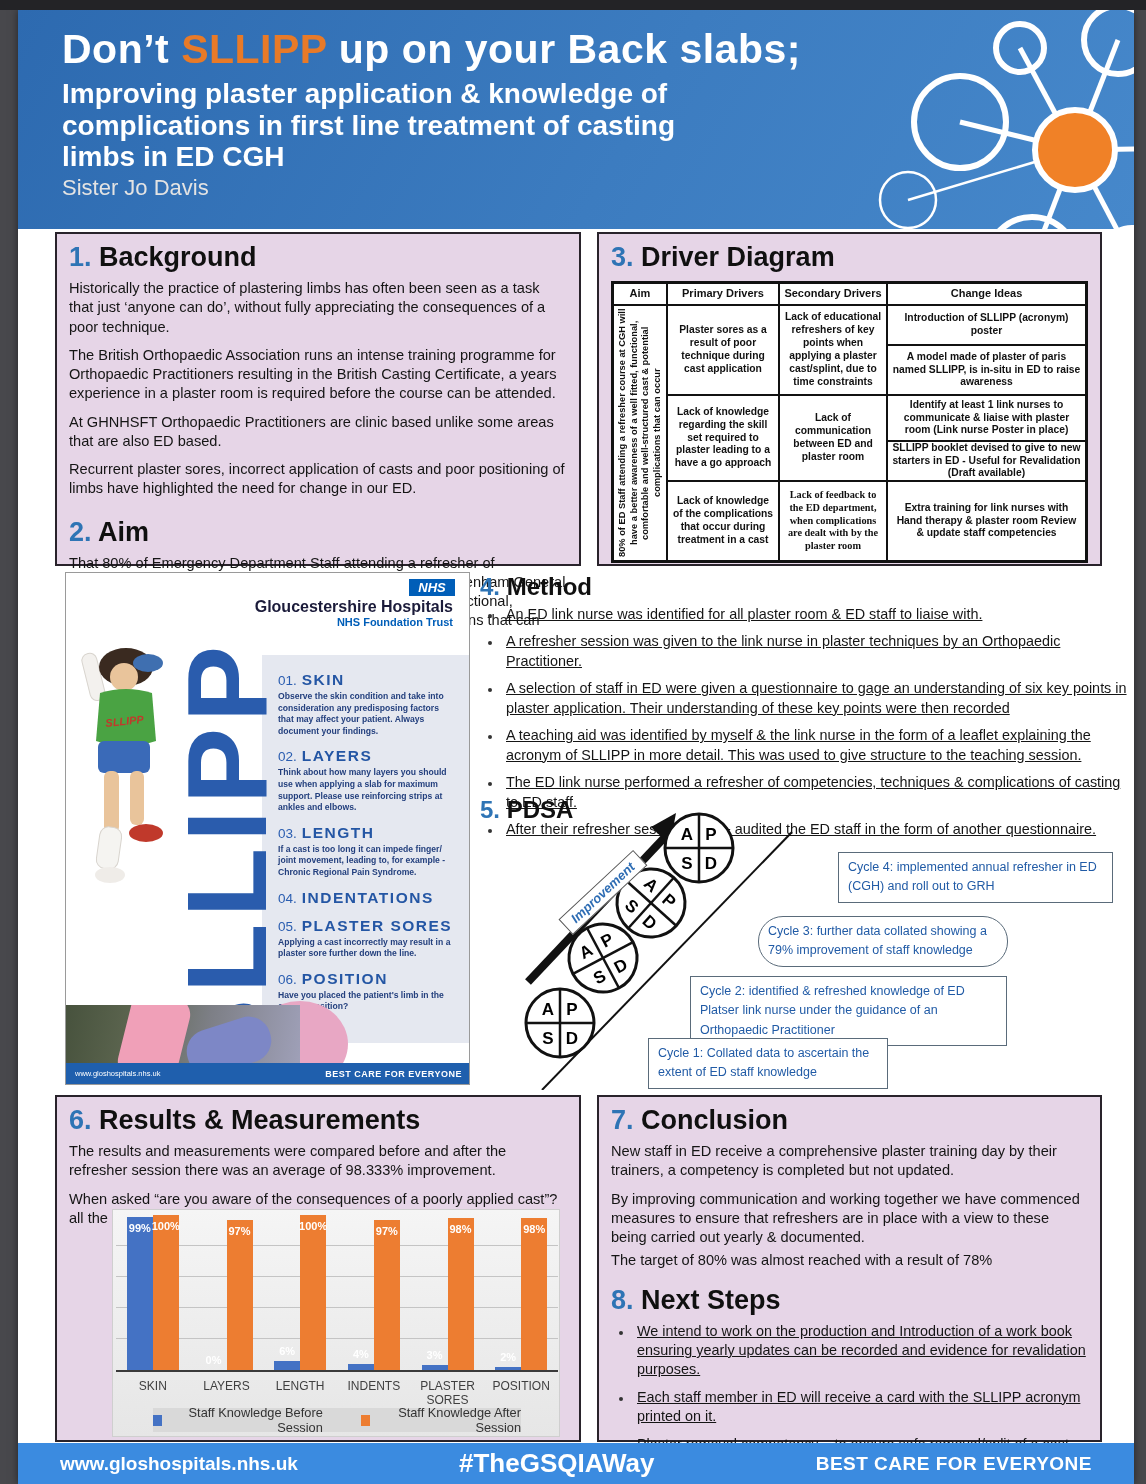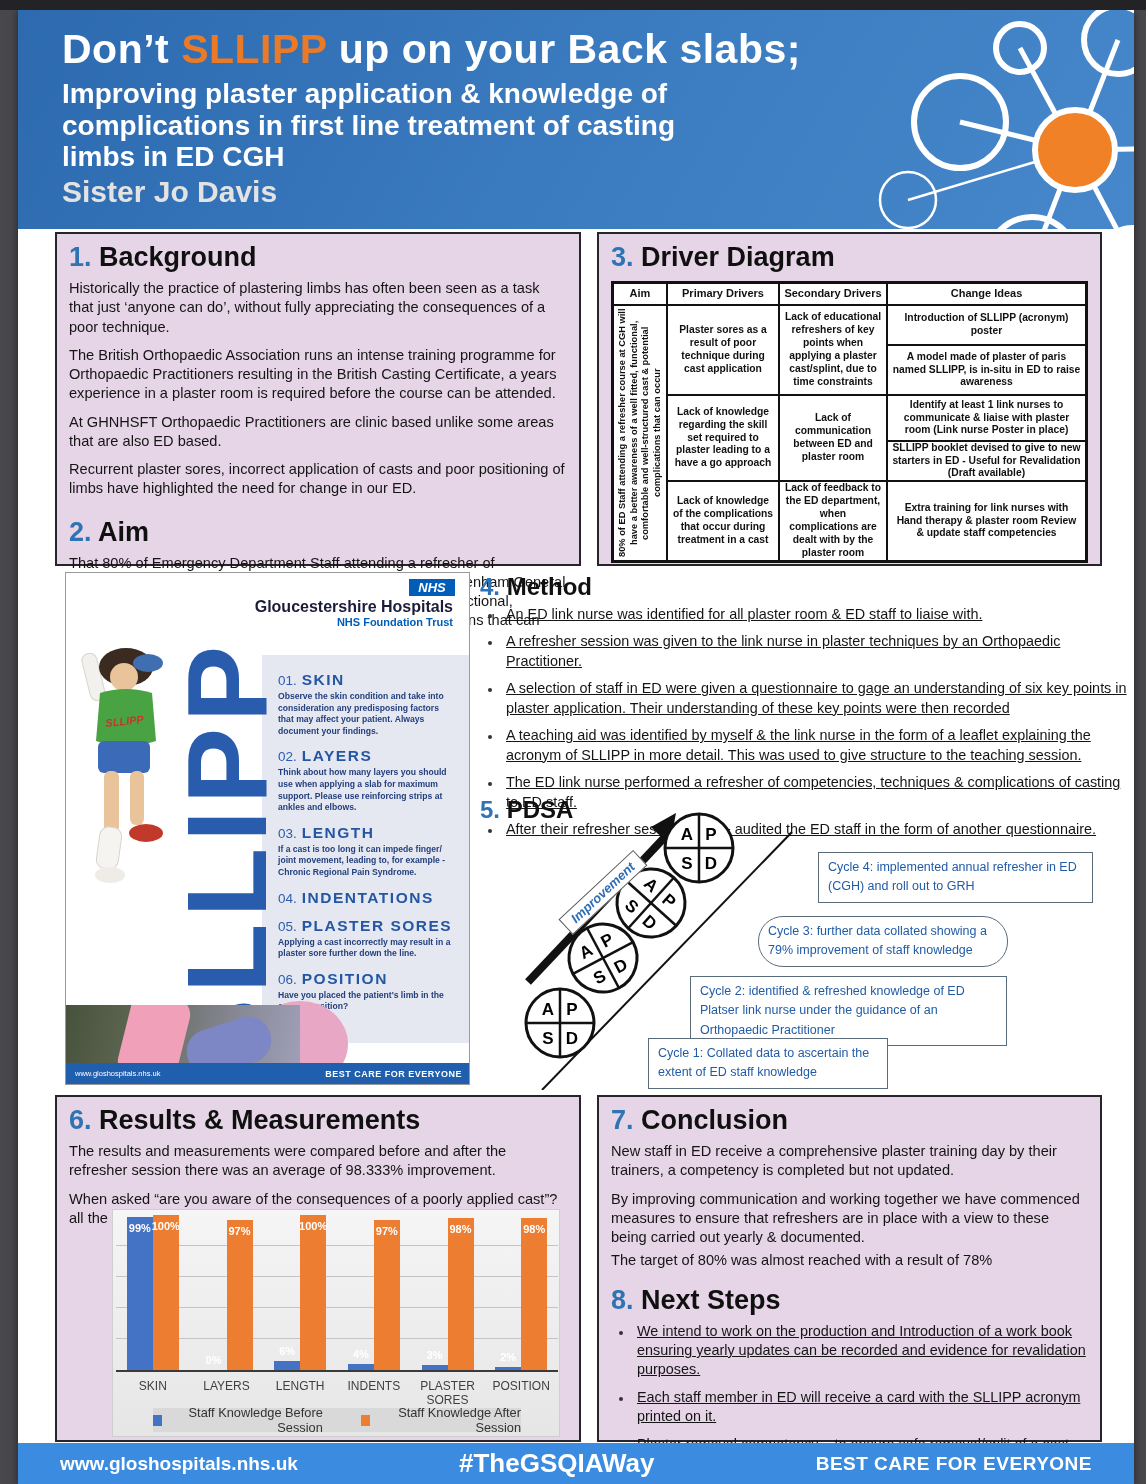--- a/index.html
+++ b/index.html
@@ -7,21 +7,21 @@
   body { background:#48484c; font-family:"Liberation Sans", sans-serif; position:relative; overflow:hidden; }
   #topbar { position:absolute; left:0; top:0; width:1146px; height:10px; background:#232326; z-index:5; }
   #page { position:absolute; left:18px; top:10px; width:1116px; height:1474px; background:#ffffff; box-shadow:0 0 8px rgba(0,0,0,.5); overflow:hidden; }
 
   
   #header { position:absolute; left:0; top:0; width:1116px; height:219px;
     background:linear-gradient(120deg,#2d6ab0 0%, #3c7cc0 55%, #4688cb 100%); color:#fff; }
   #header .title { position:absolute; left:44px; top:16px; font-size:41px; font-weight:bold; letter-spacing:.5px; }
   #header .title .hl { color:#e87a28; }
   #header .subtitle { position:absolute; left:44px; top:68px; width:680px; font-size:28px; font-weight:bold; line-height:1.13; }
-  #header .author { position:absolute; left:44px; top:165px; font-size:30px; font-weight:bold; color:#e3e3e3; }
+  #header .author { position:absolute; left:44px; top:165px; font-size:22px; font-weight:normal; color:#e3e3e3; }
   #netgraph { position:absolute; right:0; top:0; }
 
   
   .secbox { position:absolute; background:#e6d5e7; border:2px solid #29232b; padding:8px 12px; }
   .sec-head { font-size:27px; font-weight:bold; color:#101010; margin-bottom:6px; }
   .sec-head .num { color:#2e74b5; }
   .sec-head.small { font-size:24px; margin-bottom:4px; }
   .para { font-size:14.6px; color:#151515; line-height:1.32; margin-bottom:9px; }
   ul.dotlist { list-style:none; }
   ul.dotlist li { position:relative; font-size:14.4px; line-height:1.35; color:#151515; padding-left:26px; margin-bottom:8px;text-decoration:underline; }
@@ -149,21 +149,21 @@
       <div style="grid-column:3; grid-row:2/4;">Lack of educational refreshers of key points when applying a plaster cast/splint, due to time constraints</div>
       <div style="grid-column:4; grid-row:2;">Introduction of SLLIPP (acronym) poster</div>
       <div style="grid-column:4; grid-row:3;">A model made of plaster of paris named SLLIPP, is in-situ in ED to raise awareness</div>
 
       <div style="grid-column:2; grid-row:4/6;">Lack of knowledge regarding the skill set required to plaster leading to a have a go approach</div>
       <div style="grid-column:3; grid-row:4/6;">Lack of communication between ED and plaster room</div>
       <div style="grid-column:4; grid-row:4;">Identify at least 1 link nurses to communicate &amp; liaise with plaster room  (Link nurse Poster in place)</div>
       <div style="grid-column:4; grid-row:5;">SLLIPP booklet devised to give to new starters in ED - Useful for Revalidation (Draft available)</div>
 
       <div style="grid-column:2; grid-row:6/8;">Lack of knowledge of the complications that occur during treatment in a cast</div>
-      <div style="grid-column:3; grid-row:6/8;">Lack of feedback to the ED department, when complications are dealt with by the plaster room</div>
+      <div style="grid-column:3; grid-row:6/8;font-family:Liberation Serif, serif;">Lack of feedback to the ED department, when complications are dealt with by the plaster room</div>
       <div style="grid-column:4; grid-row:6/8;">Extra training for link nurses with Hand therapy &amp; plaster room Review &amp; update staff competencies</div>
     </div>
   </div>
 
   <div id="poster">
     <div class="graypanel"></div>
     <div class="bigword">SLLIPP</div>
     <div class="nhsbox">NHS</div>
     <div class="org">Gloucestershire Hospitals</div>
     <div class="orgsub">NHS Foundation Trust</div>
@@ -272,21 +272,21 @@
         <line x1="-34" y1="0" x2="34" y2="0" stroke="#111" stroke-width="2.5"></line>
         <text x="-12" y="-8" font-size="17" font-weight="bold" text-anchor="middle">A</text>
         <text x="12" y="-8" font-size="17" font-weight="bold" text-anchor="middle">P</text>
         <text x="-12" y="21" font-size="17" font-weight="bold" text-anchor="middle">S</text>
         <text x="12" y="21" font-size="17" font-weight="bold" text-anchor="middle">D</text>
       </g>
     </svg>
 
     <div id="improve-label">Improvement</div>
 
-    <div class="cyclebox" style="left:348px; top:62px; width:275px;">Cycle 4:  implemented annual refresher in ED (CGH) and roll out to GRH</div>
+    <div class="cyclebox" style="left:368px; top:62px; width:275px;">Cycle 4:  implemented annual refresher in ED (CGH) and roll out to GRH</div>
     <div class="cyclebox" style="left:288px; top:126px; width:250px;border-radius:25px;">Cycle 3:  further data collated showing a 79% improvement of staff knowledge</div>
     <div class="cyclebox" style="left:220px; top:186px; width:317px;">Cycle 2:  identified &amp; refreshed knowledge of ED Platser link nurse under the guidance of an Orthopaedic Practitioner</div>
     <div class="cyclebox" style="left:178px; top:248px; width:240px;">Cycle 1:  Collated data to ascertain the extent of ED staff knowledge</div>
   </div>
 
   <div class="secbox" style="left:37px; top:1085px; width:526px; height:347px;">
     <div class="sec-head"><span class="num">6.</span> <span>Results &amp; Measurements</span></div>
     <div class="para">The results and measurements were compared before and after the refresher session there was an average of  98.333% improvement.</div>
     <div class="para">When asked “are you aware of the consequences of a poorly applied cast”? all the staff questioned were aware -100%</div>
 

